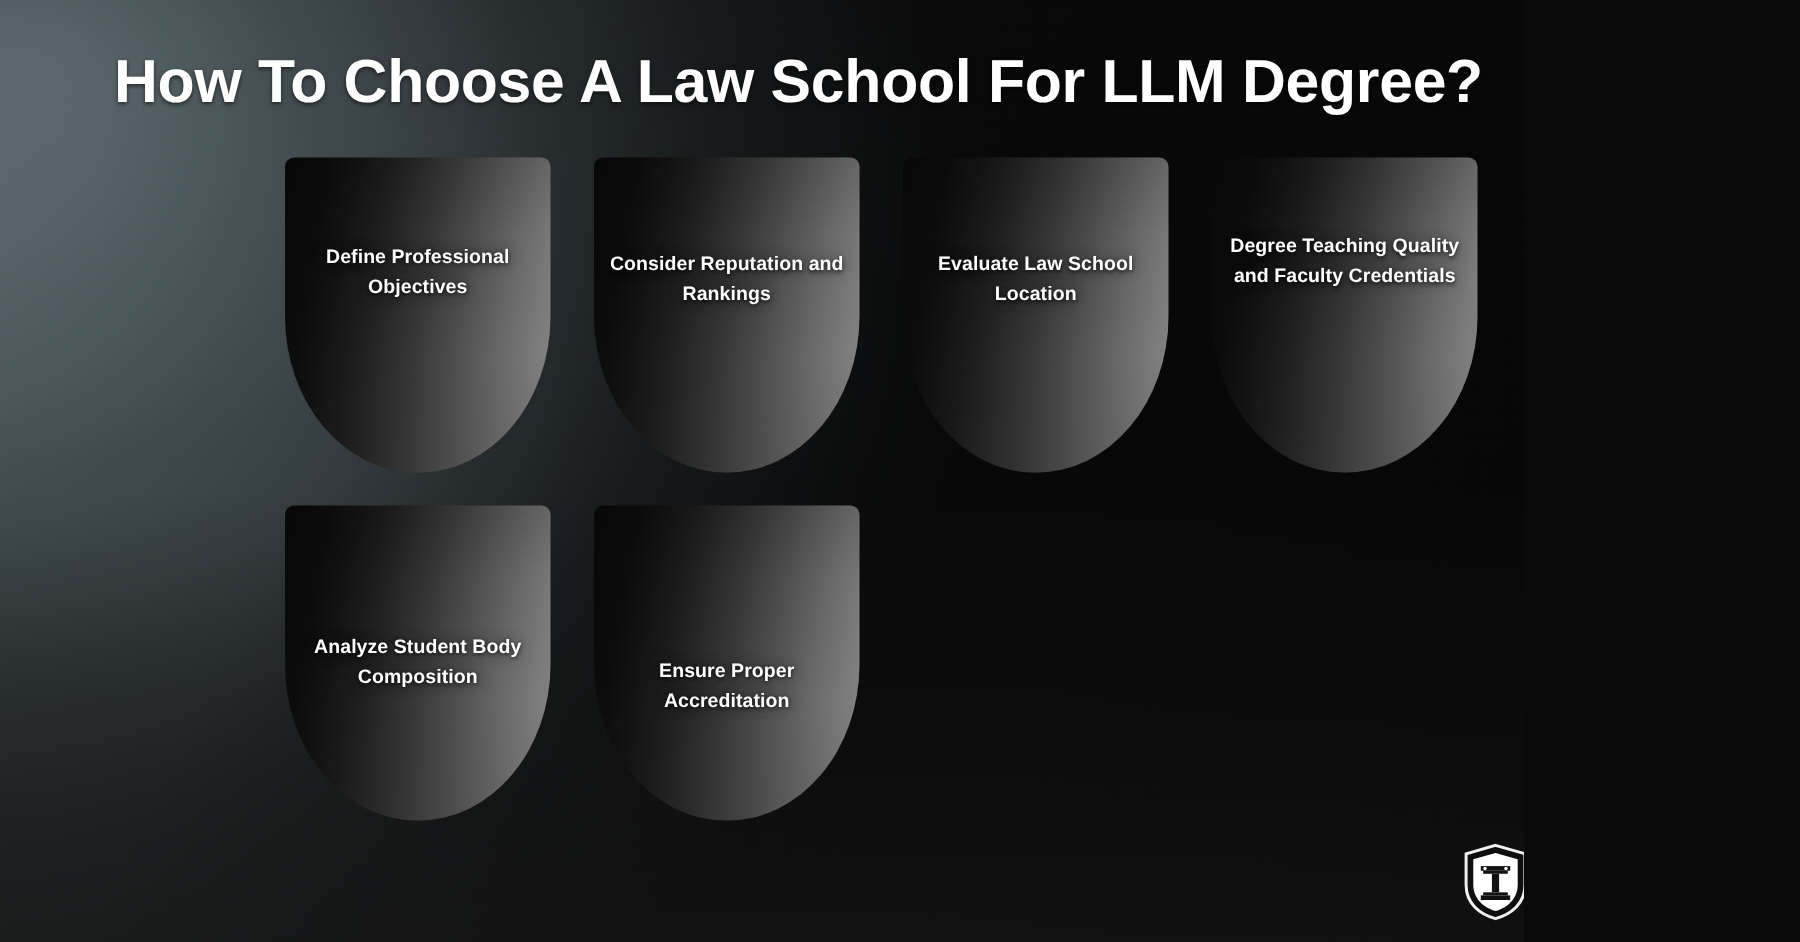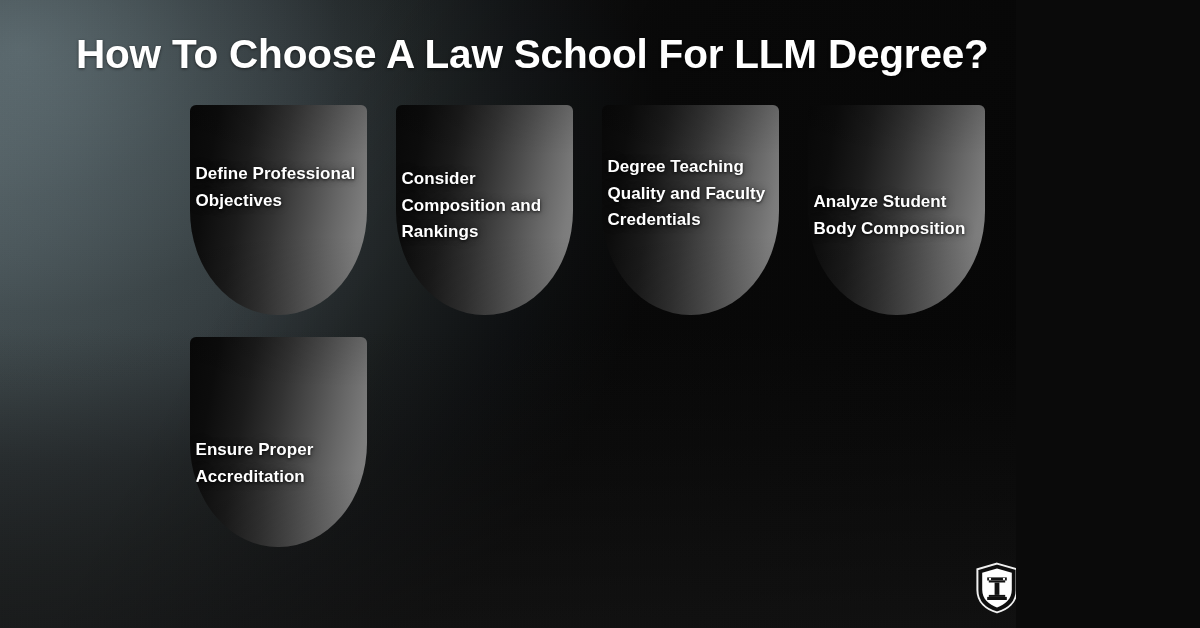--- a/index.html
+++ b/index.html
@@ -128,23 +128,23 @@
       rgba(0,0,0,0.00) 24%,
       rgba(0,0,0,0.00) 62%,
       rgba(0,0,0,0.14) 100%);
     pointer-events:none;
   }
 
   .shield-label {
     position:relative;
     z-index:2;
     width:166px;
-    text-align:left;
+    text-align:center;
     color:#ffffff;
-    font-size:17px;
+    font-size:13px;
     font-weight:bold;
     line-height:1.56;
     letter-spacing:0.05px;
     text-shadow:0 1px 3px rgba(0,0,0,0.75), 0 0 10px rgba(0,0,0,0.45);
   }
   
   .row1 .shield-label { margin-top:56px; }
   .row2 .shield-label { margin-top:48px; }
 
   
@@ -201,21 +201,24 @@
   <div class="bg-noise"></div>
 
   <h1 class="title">How To Choose A Law School For LLM Degree?</h1>
 
   <div class="grid">
 
     <div class="shield row1 s-1">
       <div class="shield-label">Define Professional Objectives</div>
     </div>
     <div class="shield row1 s-3">
-      <div class="shield-label">Consider Composition and Rankings</div>
+      <div class="shield-label">Consider Reputation and Rankings</div>
+    </div>
+    <div class="shield row1 s-4">
+      <div class="shield-label">Evaluate Law School Location</div>
     </div>
 
     <div class="shield row2 s-5">
       <div class="shield-label">Degree Teaching Quality and Faculty Credentials</div>
     </div>
     <div class="shield row2 s-6">
       <div class="shield-label">Analyze Student Body Composition</div>
     </div>
     <div class="shield row2 s-8">
       <div class="shield-label">Ensure Proper Accreditation</div>

